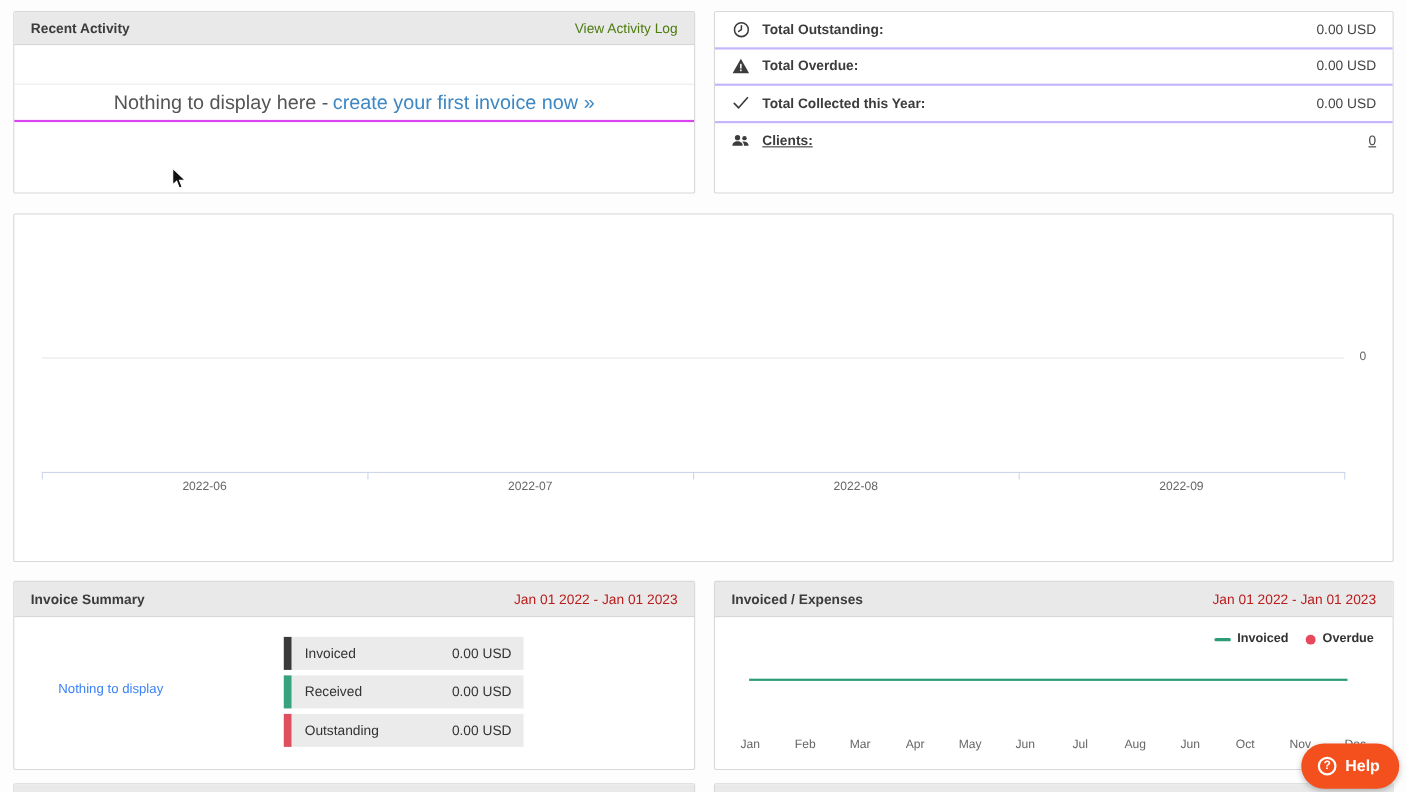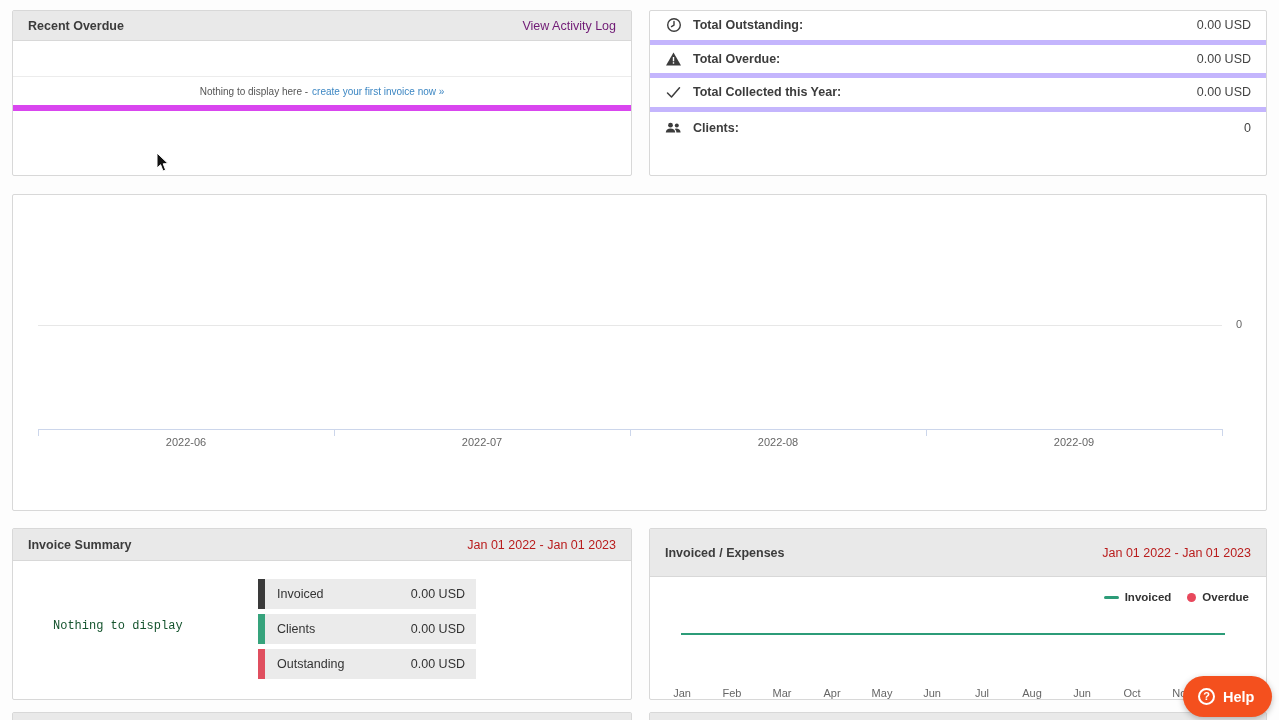--- a/index.html
+++ b/index.html
@@ -10,37 +10,37 @@
     font-family:"Liberation Sans", sans-serif;
     color:#3c3c3c;
   }
   .panel { position:absolute; background:#fff; border:1px solid #d8d8d8; border-radius:2px; }
   .panel-header {
     background:#e9e9e9; border-bottom:1px solid #d8d8d8; height:30px;
     display:flex; align-items:center; justify-content:space-between;
     padding:0 15px; font-size:12.5px; font-weight:bold; color:#3c3c3c;
   }
   .panel-body { position:relative; }
-  a.header-link { color:#701a75; font-weight:normal; font-size:12.5px; text-decoration:none; cursor:pointer; }
+  a.header-link { color:#4d7c0f; font-weight:normal; font-size:12.5px; text-decoration:none; cursor:pointer; }
   .date-range { color:#b91c1c; font-weight:normal; font-size:12.5px; }
 
   
   #recent-activity { left:12px; top:10px; width:620px; height:166px; }
   .ra-row-empty { height:36px; border-bottom:1px solid #ececec; }
   .ra-row-msg {
-    height:34px; border-bottom:6px solid #d946ef;
+    height:34px; border-bottom:2px solid #d946ef;
     display:flex; align-items:center; justify-content:center;
-    font-size:10px; color:#555;
+    font-size:18px; color:#555;
   }
   .ra-row-msg a { color:#3d87c3; text-decoration:none; margin-left:4px; cursor:pointer;text-align:right; }
 
   
   #at-a-glance { left:649px; top:10px; width:618px; height:166px; }
-  .glance-row { height:33.5px; border-bottom:5px solid #c4b5fd; display:flex; align-items:center; padding:0 15px; }
-  .glance-row:last-child { border-bottom:none; }
+  .glance-row { height:33.5px; border-bottom:2px solid #c4b5fd; display:flex; align-items:center; padding:0 15px; }
+  .glance-row:last-child { border-bottom:none;text-decoration:underline; }
   .glance-icon { width:17px; height:17px; display:inline-flex; align-items:center; justify-content:center; color:#3c3c3c; }
   .glance-label { font-weight:bold; font-size:12.5px; margin-left:11px; color:#3c3c3c; }
   .glance-value { margin-left:auto; font-size:12.5px; color:#444; }
 
   
   #invoiced-received { left:12px; top:194px; width:1255px; height:317px; }
   #invoiced-received .panel-header { height:33px; }
   .gear-btn {
     height:23px; width:42px; background:#f3f3f3; border:1px solid #c9c9c9; border-radius:3px;
     display:flex; align-items:center; justify-content:center; gap:3px; cursor:pointer;
@@ -50,33 +50,33 @@
   .ir-body { height:282px; position:relative; }
   .ir-gridline { position:absolute; left:25px; width:1184px; top:130px; height:1px; background:#e7e7e7; }
   .ir-zero { position:absolute; right:24px; top:123px; font-size:11px; color:#666; }
   .ir-xaxis { position:absolute; left:25px; width:1185px; top:234px; height:1px; background:#ccd6eb; }
   .ir-tick { position:absolute; top:234px; width:1px; height:7px; background:#ccd6eb; }
   .ir-xlabel { position:absolute; top:241px; width:70px; text-align:center; font-size:11px; color:#666; }
 
   
   #invoice-summary { left:12px; top:528px; width:620px; height:172px; }
   #invoice-summary .panel-header { height:32px;gap:35px; }
-  .is-empty { position:absolute; left:40px; top:58px; color:#14532d; font-size:12px;font-family:Liberation Mono, monospace; }
+  .is-empty { position:absolute; left:40px; top:58px; color:#3b82f6; font-size:12px; }
   .is-stats { position:absolute; left:245px; top:18px; width:218px; }
   .stat-bar { position:relative; height:30px; margin-bottom:5px; background:#ebebeb; display:flex; align-items:center; padding:0 11px 0 19px; }
   .stat-strip { position:absolute; left:0; top:0; width:7px; height:100%; }
   .strip-invoiced { background:#3a3a3a; }
   .strip-received { background:#36a37c; }
   .strip-outstanding { background:#e04f5f; }
   .stat-label { font-size:12.5px; color:#333; }
   .stat-value { margin-left:auto; font-size:12.5px; color:#333; }
 
   
   #invoiced-expenses { left:649px; top:528px; width:618px; height:172px; }
-  #invoiced-expenses .panel-header { height:48px; }
+  #invoiced-expenses .panel-header { height:32px; }
   .ie-body { height:138px; position:relative; }
   .ie-legend { position:absolute; right:17px; top:14px; display:flex; align-items:center; gap:16px; }
   .legend-item { display:flex; align-items:center; font-size:11.5px; font-weight:bold; color:#333; }
   .legend-line { width:15px; height:3px; border-radius:2px; background:#2c9c78; margin-right:6px; }
   .legend-dot { width:9px; height:9px; border-radius:50%; background:#e8485c; margin-right:6px; }
   .ie-series-line { position:absolute; left:31px; top:56px; width:544px; height:2px; background:#2c9c78; }
   .ie-month { position:absolute; top:110px; width:40px; text-align:center; font-size:11px; color:#666; }
 
   
   .partial-panel { height:30px; }
@@ -98,21 +98,21 @@
     font-size:11px; font-weight:bold; line-height:1;
   }
 
   #mouse-cursor { position:absolute; left:156px; top:152px; width:14px; height:21px; pointer-events:none; }
 </style>
 </head>
 <body>
 
 <div class="panel" id="recent-activity">
   <div class="panel-header">
-    <span>Recent Overdue</span>
+    <span>Recent Activity</span>
     <a class="header-link">View Activity Log</a>
   </div>
   <div class="panel-body">
     <div class="ra-row-empty"></div>
     <div class="ra-row-msg">
       <span>Nothing to display here -</span>
       <a>create your first invoice now »</a>
     </div>
   </div>
 </div>
@@ -189,21 +189,21 @@
   <div class="panel-body">
     <span class="is-empty">Nothing to display</span>
     <div class="is-stats">
       <div class="stat-bar">
         <span class="stat-strip strip-invoiced"></span>
         <span class="stat-label">Invoiced</span>
         <span class="stat-value">0.00 USD</span>
       </div>
       <div class="stat-bar">
         <span class="stat-strip strip-received"></span>
-        <span class="stat-label">Clients</span>
+        <span class="stat-label">Received</span>
         <span class="stat-value">0.00 USD</span>
       </div>
       <div class="stat-bar">
         <span class="stat-strip strip-outstanding"></span>
         <span class="stat-label">Outstanding</span>
         <span class="stat-value">0.00 USD</span>
       </div>
     </div>
   </div>
 </div>

